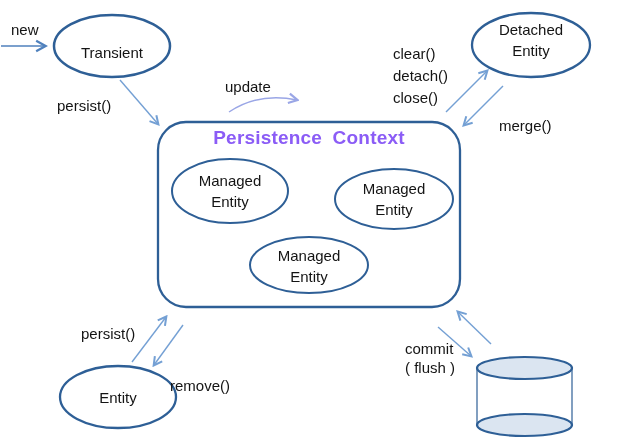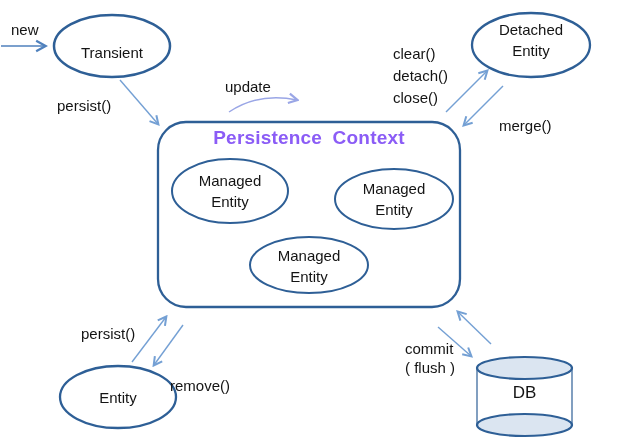--- a/index.html
+++ b/index.html
@@ -126,23 +126,20 @@
 
   <div class="node-lbl" style="left:472px;top:14px;width:118px;height:52px;">
     <span>Detached</span>
     <span>Entity</span>
   </div>
 
   <div class="node-lbl" style="left:60px;top:366px;width:116px;height:62px;">
     <span>Entity</span>
   </div>
 
-  <div class="node-lbl" style="left:477px;top:381px;width:95px;height:22px;font-size:17px;">
-    <span>DB</span>
-  </div>
 
   <div class="lbl" style="left:11px;top:21px;">new</div>
   <div class="lbl" style="left:57px;top:97px;">persist()</div>
   <div class="lbl" style="left:225px;top:78px;">update</div>
 
   <div class="lbl stack" style="left:393px;top:43px;">
     <span>clear()</span>
     <span>detach()</span>
     <span>close()</span>
   </div>

